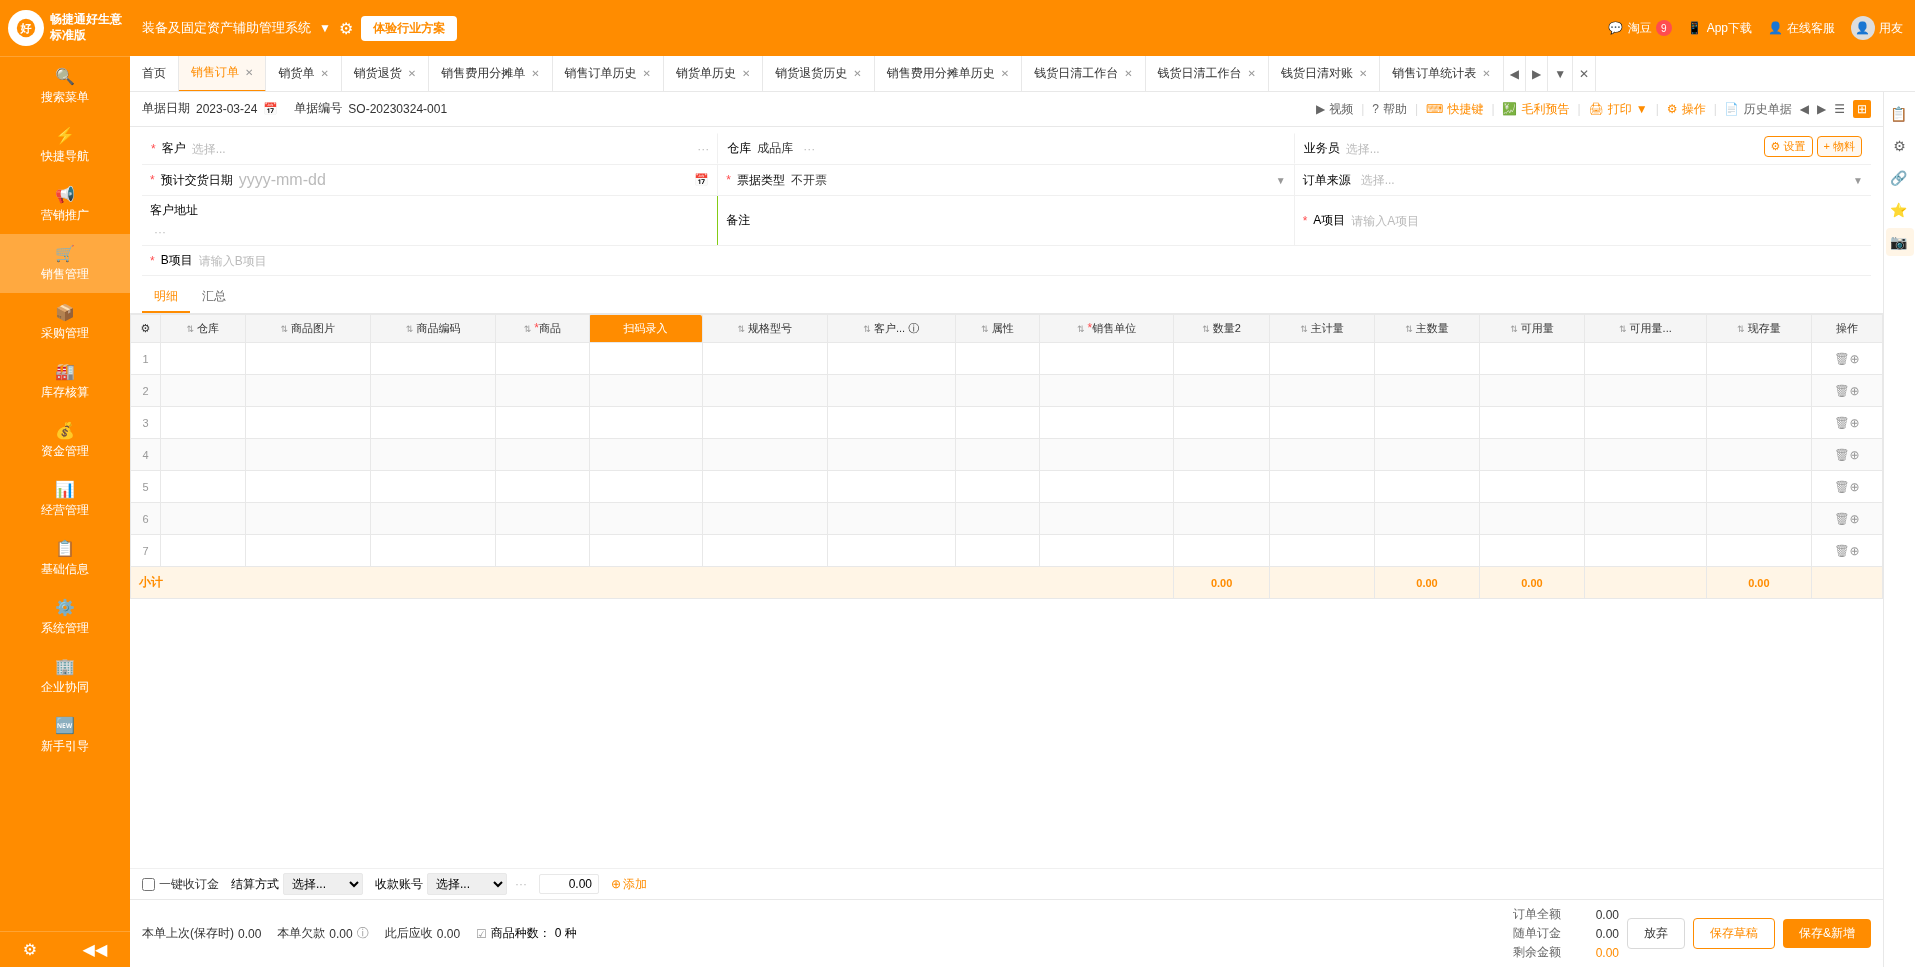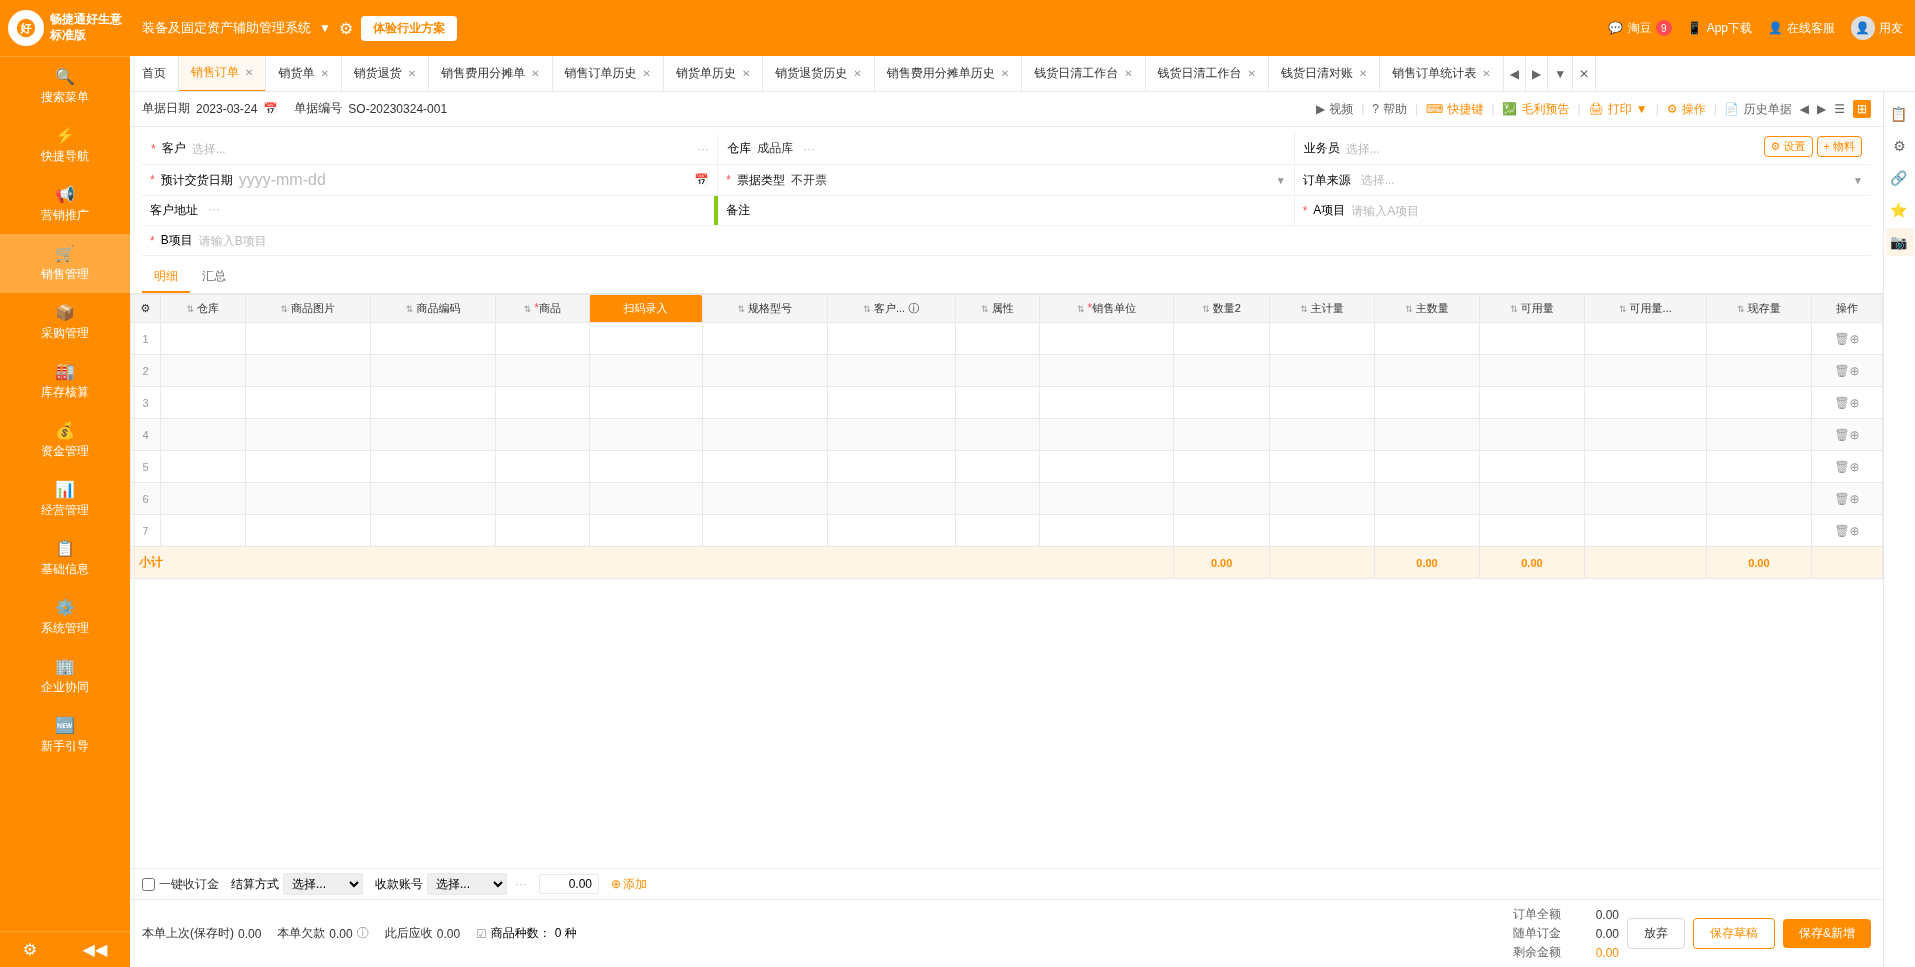--- a/index.html
+++ b/index.html
@@ -375,21 +375,21 @@
             <span class="form-select-arrow">▼</span>
           </div>
           <div style="display:flex;align-items:center;gap:10px;padding:6px 8px;">
             <span>订单来源</span>
             <input class="form-input" type="text" style="flex: 1 1 0%; border: none; outline: none; font-size: 12px;" placeholder="选择...">
             <span class="form-select-arrow">▼</span>
           </div>
         </div>
 
         <div style="display:grid; grid-template-columns:1fr 1fr 1fr; border-bottom:1px solid #f0f0f0;">
-          <div style="display:flex;align-items:flex-start;gap:6px;padding:6px 8px;border-right:4px solid #84cc16;">
+          <div style="display:flex;align-items:flex-start;gap:6px;padding:6px 8px;border-right:1px solid #84cc16;flex-direction:column;">
             <span>客户地址</span>
             <span class="dotted-more">···</span>
           </div>
           <div style="display:flex;align-items:center;gap:6px;padding:6px 8px;border-right:1px solid #f0f0f0;">
             <span>备注</span>
           </div>
           <div style="display:flex;align-items:center;gap:6px;padding:6px 8px;">
             <span class="required-star">*</span>
             <span>A项目</span>
             <input class="form-input" type="text" style="flex: 1 1 0%; border: none; outline: none; font-size: 12px;" placeholder="请输入A项目">

